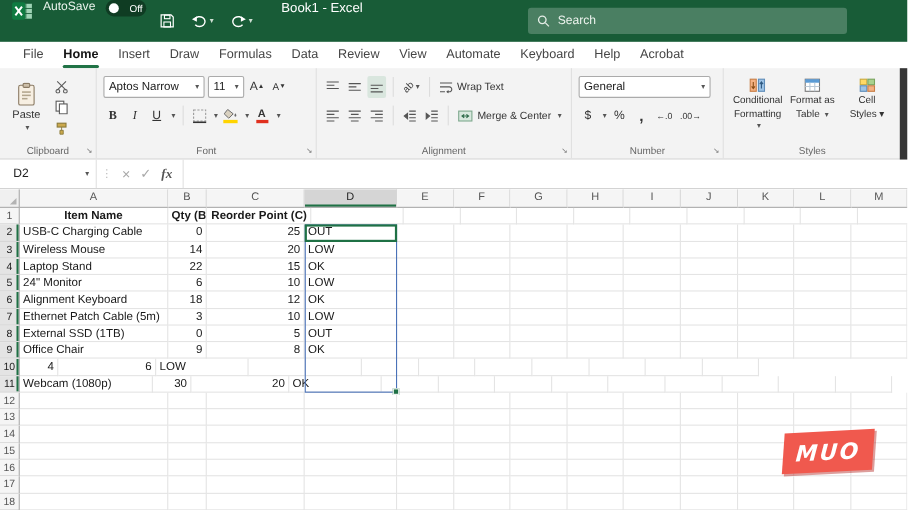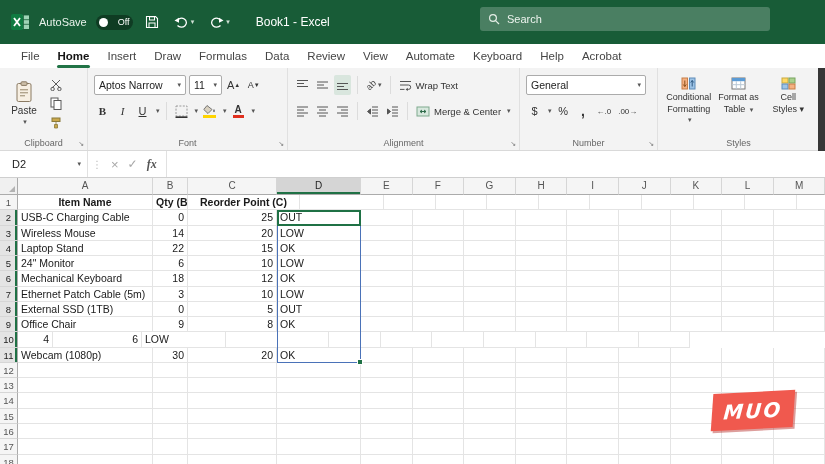--- a/index.html
+++ b/index.html
@@ -3,21 +3,21 @@
 <meta charset="utf-8">
 <style>
   * { box-sizing: border-box; }
   html,body { margin:0; padding:0; }
   body {
     width:825px; height:464px; overflow:hidden; position:relative;
     font-family:"Liberation Sans", sans-serif; background:#fff;
     -webkit-font-smoothing:antialiased;
   }
   
-  .titlebar { height:44px; background:#185c37; display:flex; align-items:center; padding:0 10px; gap:9px; color:#fff; position:relative; }
+  .titlebar { height:38px; background:#185c37; display:flex; padding:0 10px; gap:9px; color:#fff; position:relative; }
   .app-icon { width:20px; height:20px; flex:0 0 auto; }
   .autosave-label { font-size:11px; color:#eaf3ec; }
   .toggle { width:37px; height:15px; border-radius:8px; background:rgba(0,0,0,.35); display:flex; align-items:center; padding:0 3px; gap:10px; cursor:default; }
   .toggle .knob { width:9px; height:9px; border-radius:50%; background:#fff; flex:0 0 auto; }
   .toggle .state { font-size:9px; color:#fff; }
   .tb-btn { display:flex; align-items:center; gap:2px; padding:2px 3px; border-radius:2px; }
   .tb-dd { font-size:7px; color:#cfe0d4; }
   .wtitle { font-size:12px; margin-left:14px; color:#fff; white-space:nowrap; }
   .searchbox { position:absolute; left:480px; top:7px; width:290px; height:24px; background:rgba(255,255,255,.22); border-radius:3px; display:flex; align-items:center; padding:0 8px; gap:7px; }
   .searchbox .stext { font-size:11px; color:#eef4ef; }
@@ -390,21 +390,21 @@
       <div class="chdr" style="width: 51.6px;">I</div>
       <div class="chdr" style="width: 51.6px;">J</div>
       <div class="chdr" style="width: 51.6px;">K</div>
       <div class="chdr" style="width: 51.6px;">L</div>
       <div class="chdr" style="width: 51.6px;">M</div>
     </div>
     <div class="g-row">
       <div class="rhdr">1</div>
       <div class="gcell b tc" style="width: 135px;">Item Name</div>
       <div class="gcell b tc" style="width: 35px;">Qty (B)</div>
-      <div class="gcell b tc" style="width: 112px;">Reorder Point (C)</div>
+      <div class="gcell b tc" style="width: 95px; text-align: right;">Reorder Point (C)</div>
       <div class="gcell" style="width: 84px;"></div>
       <div class="gcell" style="width: 51.6px;"></div>
       <div class="gcell" style="width: 51.6px;"></div>
       <div class="gcell" style="width: 51.6px;"></div>
       <div class="gcell" style="width: 51.6px;"></div>
       <div class="gcell" style="width: 51.6px;"></div>
       <div class="gcell" style="width: 51.6px;"></div>
       <div class="gcell" style="width: 51.6px;"></div>
       <div class="gcell" style="width: 51.6px;"></div>
       <div class="gcell" style="width: 51.6px;"></div>
@@ -468,21 +468,21 @@
       <div class="gcell" style="width: 51.6px;"></div>
       <div class="gcell" style="width: 51.6px;"></div>
       <div class="gcell" style="width: 51.6px;"></div>
       <div class="gcell" style="width: 51.6px;"></div>
       <div class="gcell" style="width: 51.6px;"></div>
       <div class="gcell" style="width: 51.6px;"></div>
       <div class="gcell" style="width: 51.6px;"></div>
     </div>
     <div class="g-row">
       <div class="rhdr sel">6</div>
-      <div class="gcell" style="width: 135px;">Mechanical Keyboard</div>
+      <div class="gcell" style="width: 135px;">Alignment Keyboard</div>
       <div class="gcell tr" style="width: 35px;">18</div>
       <div class="gcell tr" style="width: 89px;">12</div>
       <div class="gcell" style="width: 84px;">OK</div>
       <div class="gcell" style="width: 51.6px;"></div>
       <div class="gcell" style="width: 51.6px;"></div>
       <div class="gcell" style="width: 51.6px;"></div>
       <div class="gcell" style="width: 51.6px;"></div>
       <div class="gcell" style="width: 51.6px;"></div>
       <div class="gcell" style="width: 51.6px;"></div>
       <div class="gcell" style="width: 51.6px;"></div>
@@ -547,21 +547,21 @@
       <div class="gcell" style="width: 51.6px;"></div>
       <div class="gcell" style="width: 51.6px;"></div>
       <div class="gcell" style="width: 51.6px;"></div>
       <div class="gcell" style="width: 51.6px;"></div>
       <div class="gcell" style="width: 51.6px;"></div>
       <div class="gcell" style="width: 51.6px;"></div>
       <div class="gcell" style="width: 51.6px;"></div>
     </div>
     <div class="g-row">
       <div class="rhdr sel">11</div>
-      <div class="gcell" style="width: 135px;">Webcam (1080p)</div>
+      <div class="gcell" style="width: 121px;">Webcam (1080p)</div>
       <div class="gcell tr" style="width: 35px;">30</div>
       <div class="gcell tr" style="width: 89px;">20</div>
       <div class="gcell" style="width: 84px;">OK</div>
       <div class="gcell" style="width: 51.6px;"></div>
       <div class="gcell" style="width: 51.6px;"></div>
       <div class="gcell" style="width: 51.6px;"></div>
       <div class="gcell" style="width: 51.6px;"></div>
       <div class="gcell" style="width: 51.6px;"></div>
       <div class="gcell" style="width: 51.6px;"></div>
       <div class="gcell" style="width: 51.6px;"></div>

